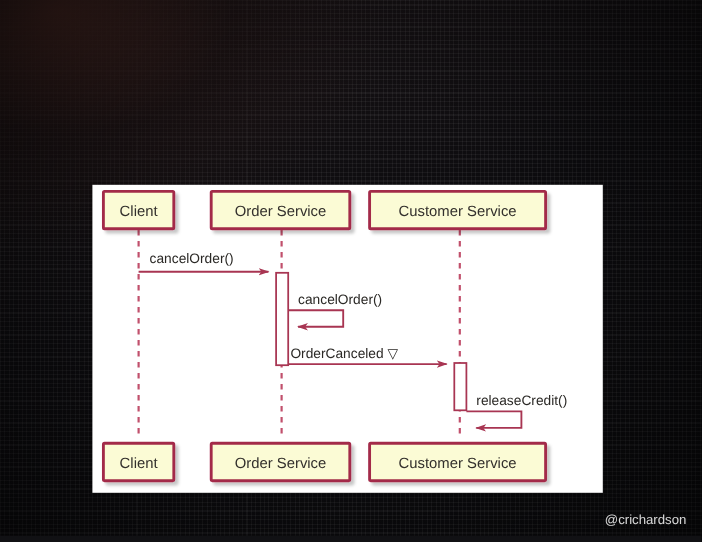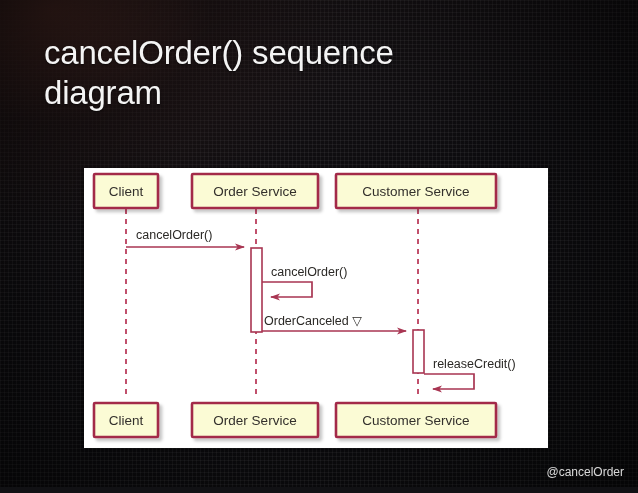--- a/index.html
+++ b/index.html
@@ -93,22 +93,20 @@
     height: 6px;
     background: #111114;
   }
 </style>
 </head>
 <body>
 
 <div class="slide">
   <div class="slide-bg"></div>
 
-  <div class="title">cancelOrder() sequence
-diagram</div>
 
   <div class="diagram-panel">
     <svg width="464" height="280" viewBox="0 0 464 280" xmlns="http://www.w3.org/2000/svg">
       <defs>
         <marker id="arrowSolid" markerWidth="10" markerHeight="8" refX="9" refY="4" orient="auto" markerUnits="userSpaceOnUse">
           <path d="M0,0.6 L10,4 L0,7.4 L2.6,4 Z" fill="#a8335" style="fill:#a83552"></path>
         </marker>
         <marker id="arrowSolidL" markerWidth="10" markerHeight="8" refX="9" refY="4" orient="auto" markerUnits="userSpaceOnUse">
           <path d="M0,0.6 L10,4 L0,7.4 L2.6,4 Z" style="fill:#a83552"></path>
         </marker>
@@ -173,15 +171,15 @@
       </g>
       <text class="lifeline-label" x="171" y="257" text-anchor="middle">Order Service</text>
 
       <g filter="url(#boxShadow)">
         <rect x="252" y="235" width="160" height="34" rx="1" ry="1" fill="#fbfbd5" stroke="#a32c48" stroke-width="2.6"></rect>
       </g>
       <text class="lifeline-label" x="332" y="257" text-anchor="middle">Customer Service</text>
     </svg>
   </div>
 
-  <div class="watermark">@cancelOrder</div>
+  <div class="watermark">@crichardson</div>
   <div class="footer-bar"></div>
 </div>
 
 </body></html>

